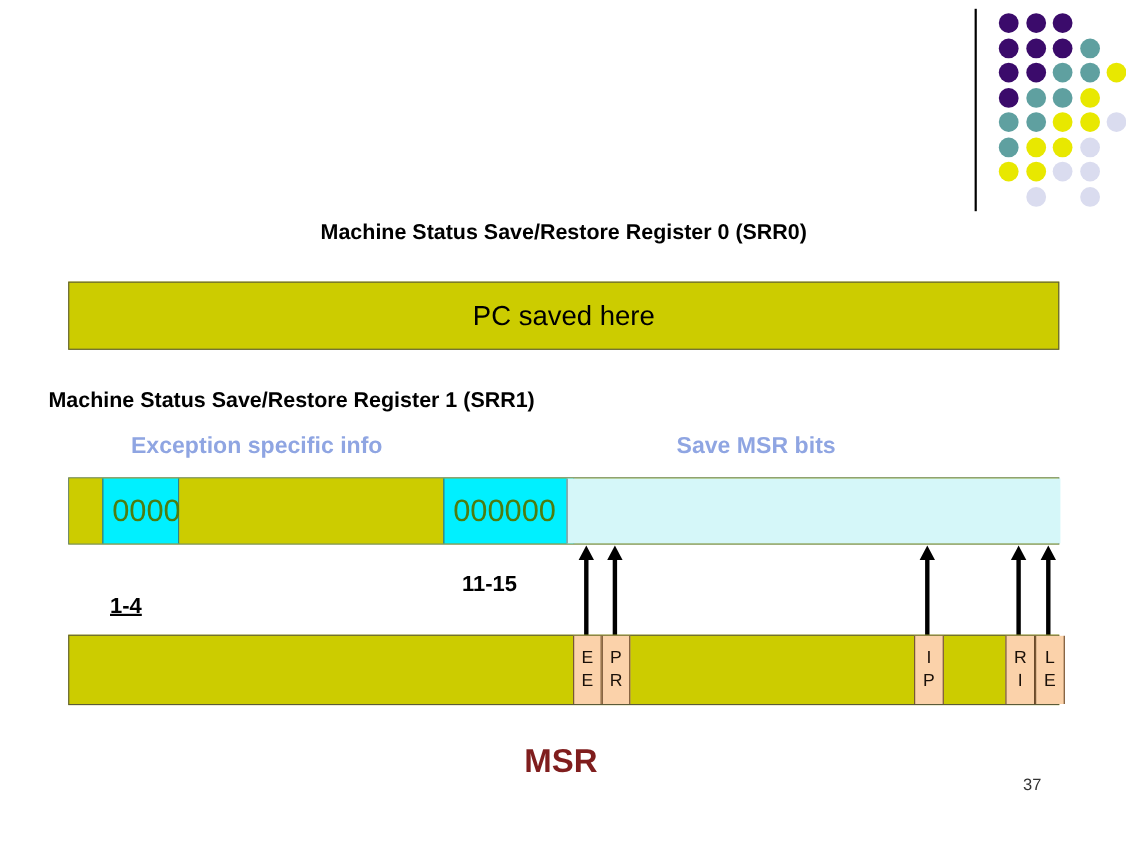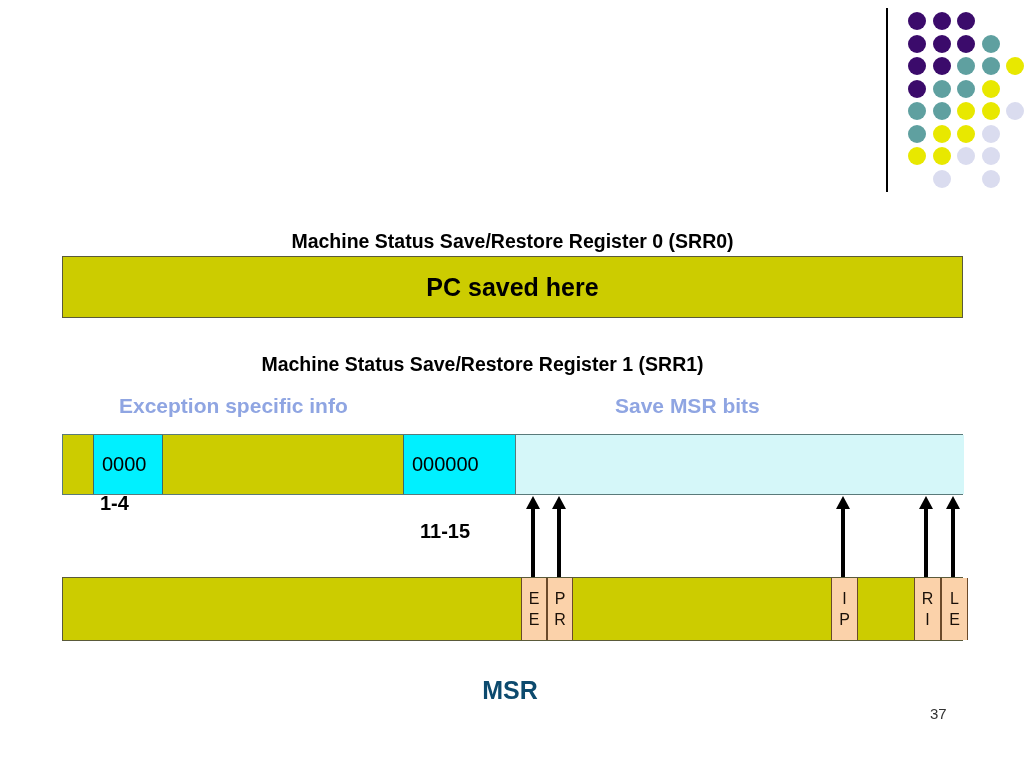--- a/index.html
+++ b/index.html
@@ -66,22 +66,22 @@
   }
 
   
   .reg-heading {
     position: absolute;
     font-size: 19.5px;
     font-weight: bold;
     color: #000000;
     white-space: nowrap;
   }
-  #srr0-heading { left: 62px; top: 200px; width: 901px; text-align: center; margin-top: 30px; }
-  #srr1-heading { left: 32px; top: 353px; width: 901px; text-align: center; }
+  #srr0-heading { left: 62px; top: 200px; width: 901px; text-align: center; }
+  #srr1-heading { left: 44px; top: 353px; width: 901px; text-align: left; }
 
   
   #srr0-bar {
     position: absolute;
     left: 62px;
     top: 256px;
     width: 901px;
     height: 62px;
     background: #CCCC00;
     border: 1px solid #5A5A3A;
@@ -90,21 +90,21 @@
   #srr0-bar-label {
     position: absolute;
     left: 0;
     top: 0;
     width: 100%;
     height: 100%;
     display: flex;
     align-items: center;
     justify-content: center;
     font-size: 25px;
-    font-weight: bold;
+    font-weight: normal;
     color: #000000;
   }
 
   
   .blue-caption {
     position: absolute;
     font-size: 21px;
     font-weight: bold;
     color: #8FA5E2;
     white-space: nowrap;
@@ -123,37 +123,37 @@
     box-sizing: border-box;
     background: #CCCC00;
   }
   .srr1-seg {
     position: absolute;
     top: 0;
     height: 100%;
     box-sizing: border-box;
     display: flex;
     align-items: center;
-    font-size: 20px;
-    color: #000000;
+    font-size: 28px;
+    color: #4d7c0f;
   }
   .seg-olive { background: #CCCC00; }
   .seg-cyan  { background: #00F0FF; border-left: 1px solid #3A6A6A; border-right: 1px solid #3A6A6A; }
   .seg-pale  { background: #D5F7F9; border-left: 1px solid #5A7A7A; }
   .seg-text { padding-left: 8px; }
 
   
   .bit-label {
     position: absolute;
     font-size: 20px;
     font-weight: bold;
     color: #000000;
     white-space: nowrap;
   }
-  #bits-1-4   { left: 100px; top: 492px; }
+  #bits-1-4   { left: 100px; top: 540px; text-decoration: underline; }
   #bits-10-15 { left: 420px; top: 520px; }
 
   
   #msr-bar {
     position: absolute;
     left: 62px;
     top: 577px;
     width: 901px;
     height: 64px;
     background: #CCCC00;
@@ -199,23 +199,23 @@
     border-bottom: 13px solid #000000;
   }
 
   
   #msr-caption {
     position: absolute;
     left: 420px;
     top: 676px;
     width: 180px;
     text-align: center;
-    font-size: 25px;
-    font-weight: bold;
-    color: #0c4a6e;
+    font-size: 30px;
+    font-weight: bold;
+    color: #7f1d1d;
   }
   #page-number {
     position: absolute;
     left: 930px;
     top: 705px;
     font-size: 15px;
     color: #333333;
   }
 </style>
 </head>

